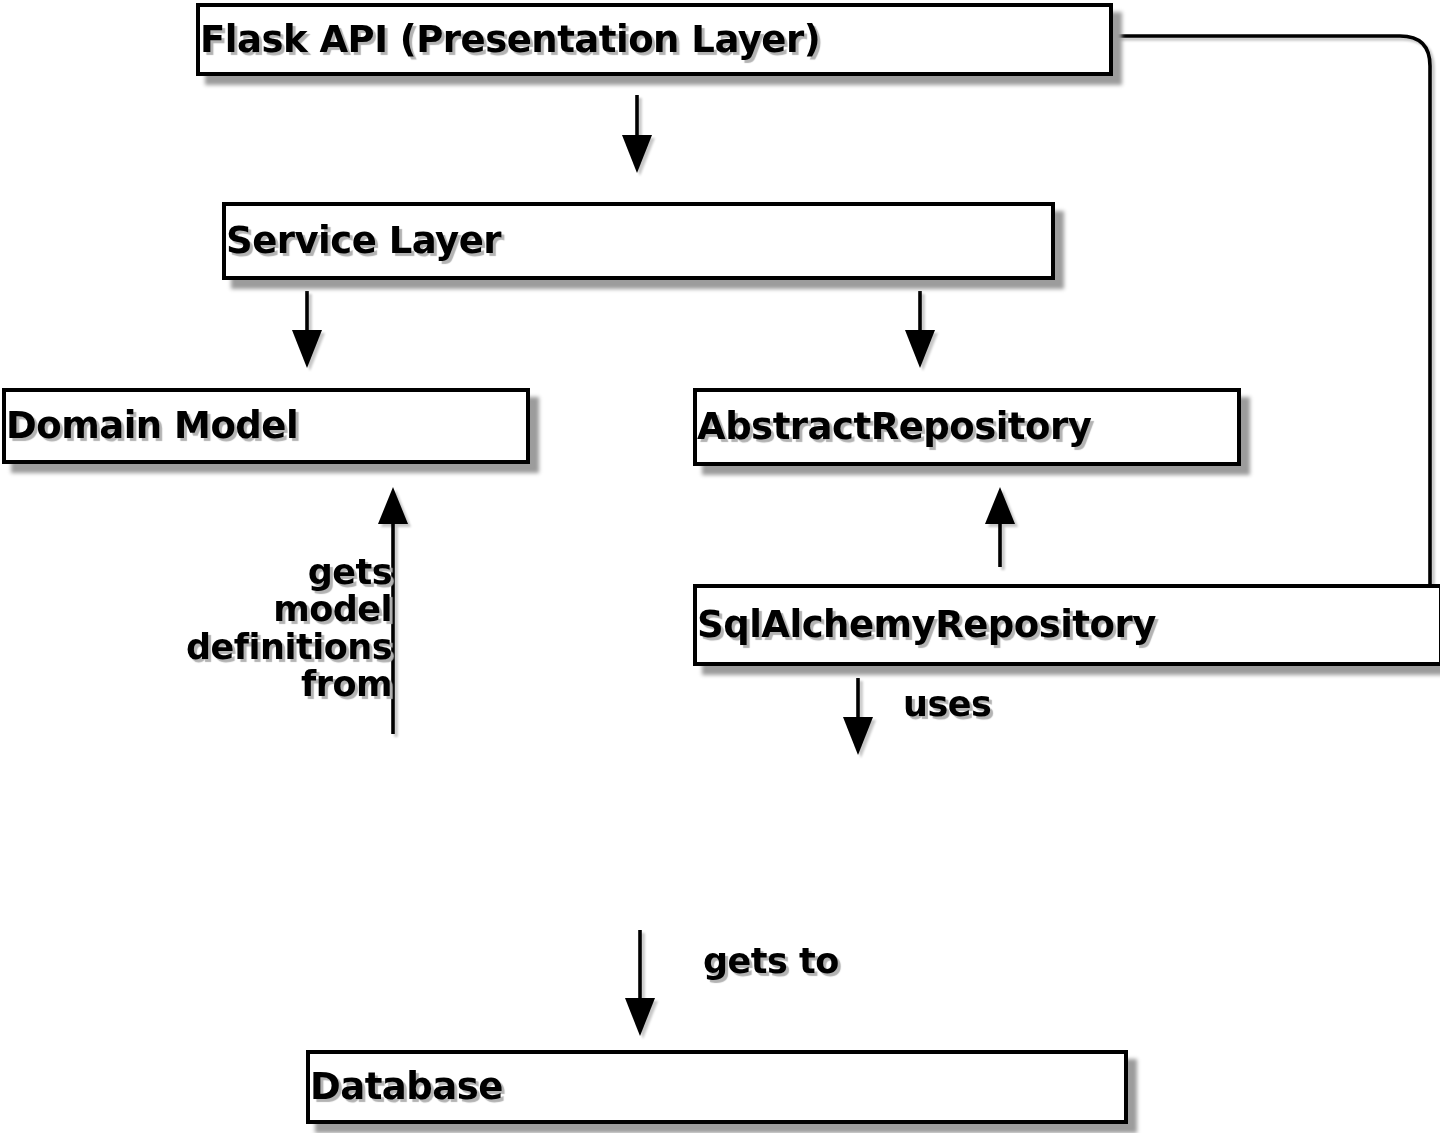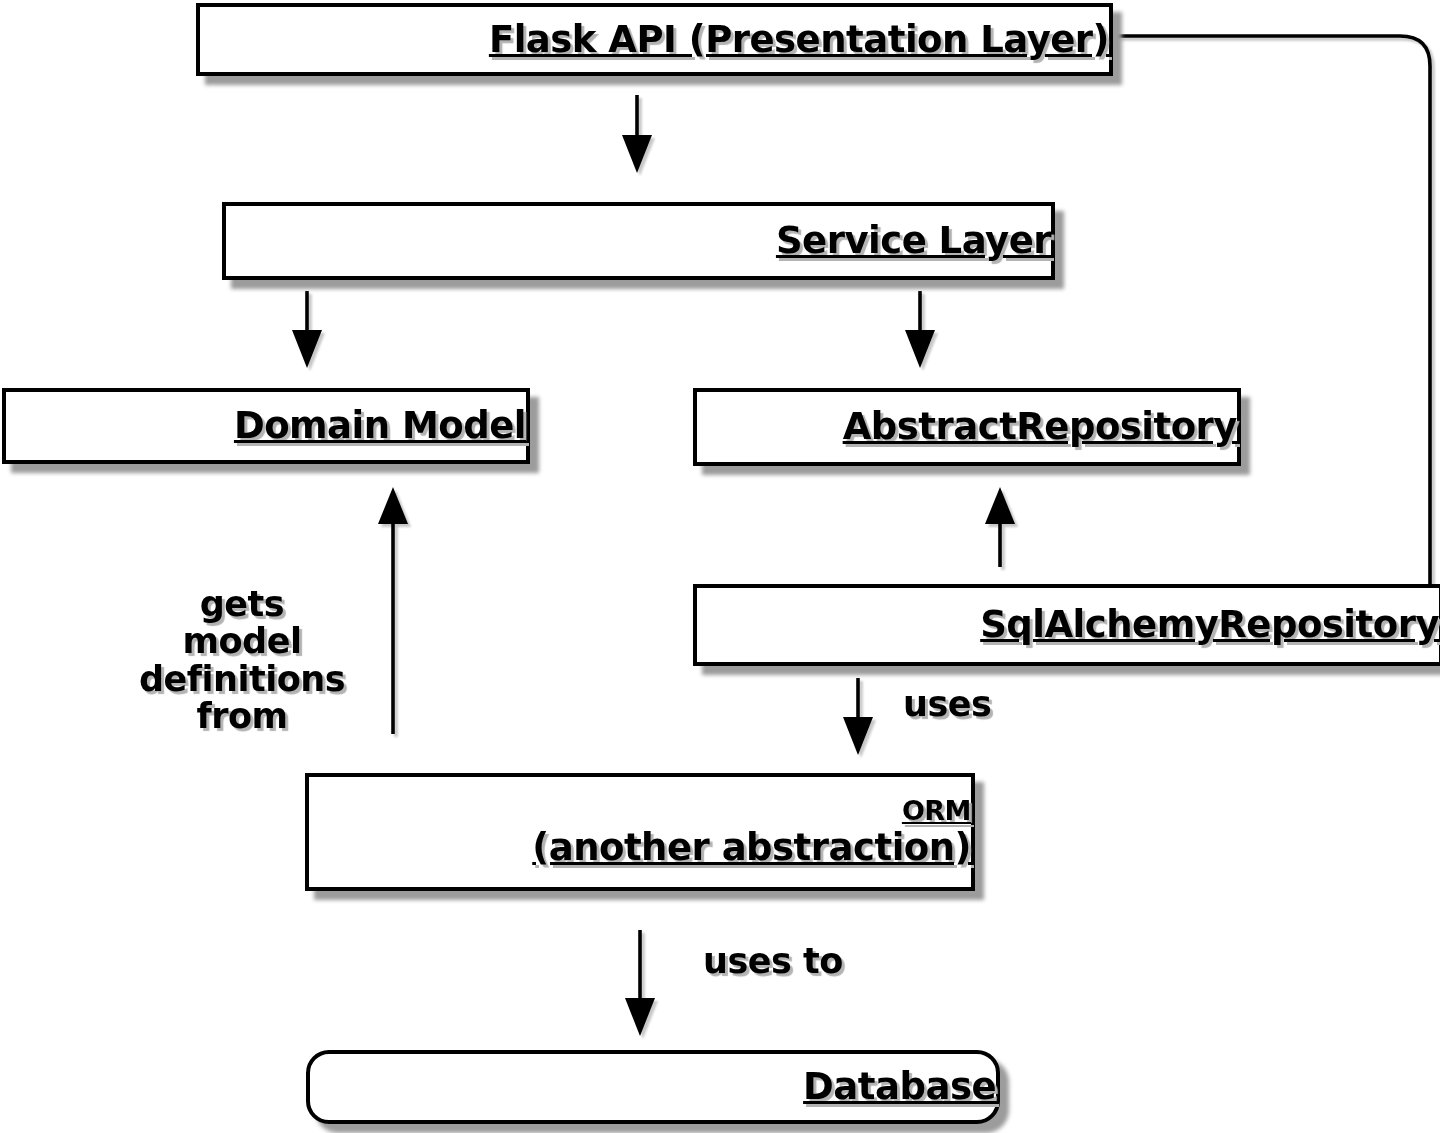--- a/index.html
+++ b/index.html
@@ -29,50 +29,49 @@
   }
   .edges .stem { stroke: var(--node-border); stroke-width: 3.6; fill: none; }
   .edges .head { fill: var(--node-border); stroke: none; }
   .node {
     position: absolute;
     background: var(--node-fill);
     border: 4px solid var(--node-border);
     box-shadow: 9px 9px 4px var(--shadow);
     display: flex;
     flex-direction: column;
-    align-items: flex-end;
+    align-items: flex-start;
     justify-content: center;
     text-align: center;
     color: var(--text);
     font-weight: bold;
     font-size: 37px;
     line-height: 1.12;
     text-shadow: 3px 3px 1px #b3b3b3;
     letter-spacing: -0.5px;
-    text-decoration: underline;
   }
   .node-flask    { left: 196px; top: 3px;    width: 917px; height: 73px; }
   .node-service  { left: 222px; top: 202px;  width: 833px; height: 78px; }
   .node-domain   { left: 2px;   top: 388px;  width: 528px; height: 76px; }
   .node-abstract { left: 693px; top: 388px;  width: 548px; height: 78px; }
   .node-sql      { left: 693px; top: 584px;  width: 750px; height: 82px; }
   .node-orm      { left: 305px; top: 773px;  width: 670px; height: 118px; }
-  .node-database { left: 306px; top: 1050px; width: 694px; height: 74px; border-radius: 23px; }
+  .node-database { left: 306px; top: 1050px; width: 822px; height: 74px; }
   .node .sub-label { font-size: 27px; line-height: 1.2; }
   .edge-label {
     position: absolute;
     color: var(--text);
     font-weight: bold;
     font-size: 35px;
     line-height: 1.07;
     text-shadow: 3px 3px 1px #b3b3b3;
     letter-spacing: -0.5px;
     white-space: pre-line;
   }
-  .label-gets  { left: 92px;  top: 586px; width: 300px; text-align: center; }
+  .label-gets  { left: 92px;  top: 554px; width: 300px; text-align: right; }
   .label-uses  { left: 903px; top: 686px; }
   .label-talks { left: 703px; top: 943px; }
 </style>
 </head>
 <body>
 
 <div class="canvas">
 
   <svg class="edges" viewBox="0 0 1440 1133" xmlns="http://www.w3.org/2000/svg">
 
@@ -130,31 +129,27 @@
   </div>
 
   <div class="node node-abstract">
     <span>AbstractRepository</span>
   </div>
 
   <div class="node node-sql">
     <span>SqlAlchemyRepository</span>
   </div>
 
-  <div class="node node-orm">
-    <span class="sub-label">ORM</span>
-    <span>(another abstraction)</span>
-  </div>
 
   <div class="node node-database">
     <span>Database</span>
   </div>
 
   <div class="edge-label label-gets">gets
 model
 definitions
 from</div>
 
   <div class="edge-label label-uses">uses</div>
 
-  <div class="edge-label label-talks">uses to</div>
+  <div class="edge-label label-talks">gets to</div>
 
 </div>
 
 </body></html>

